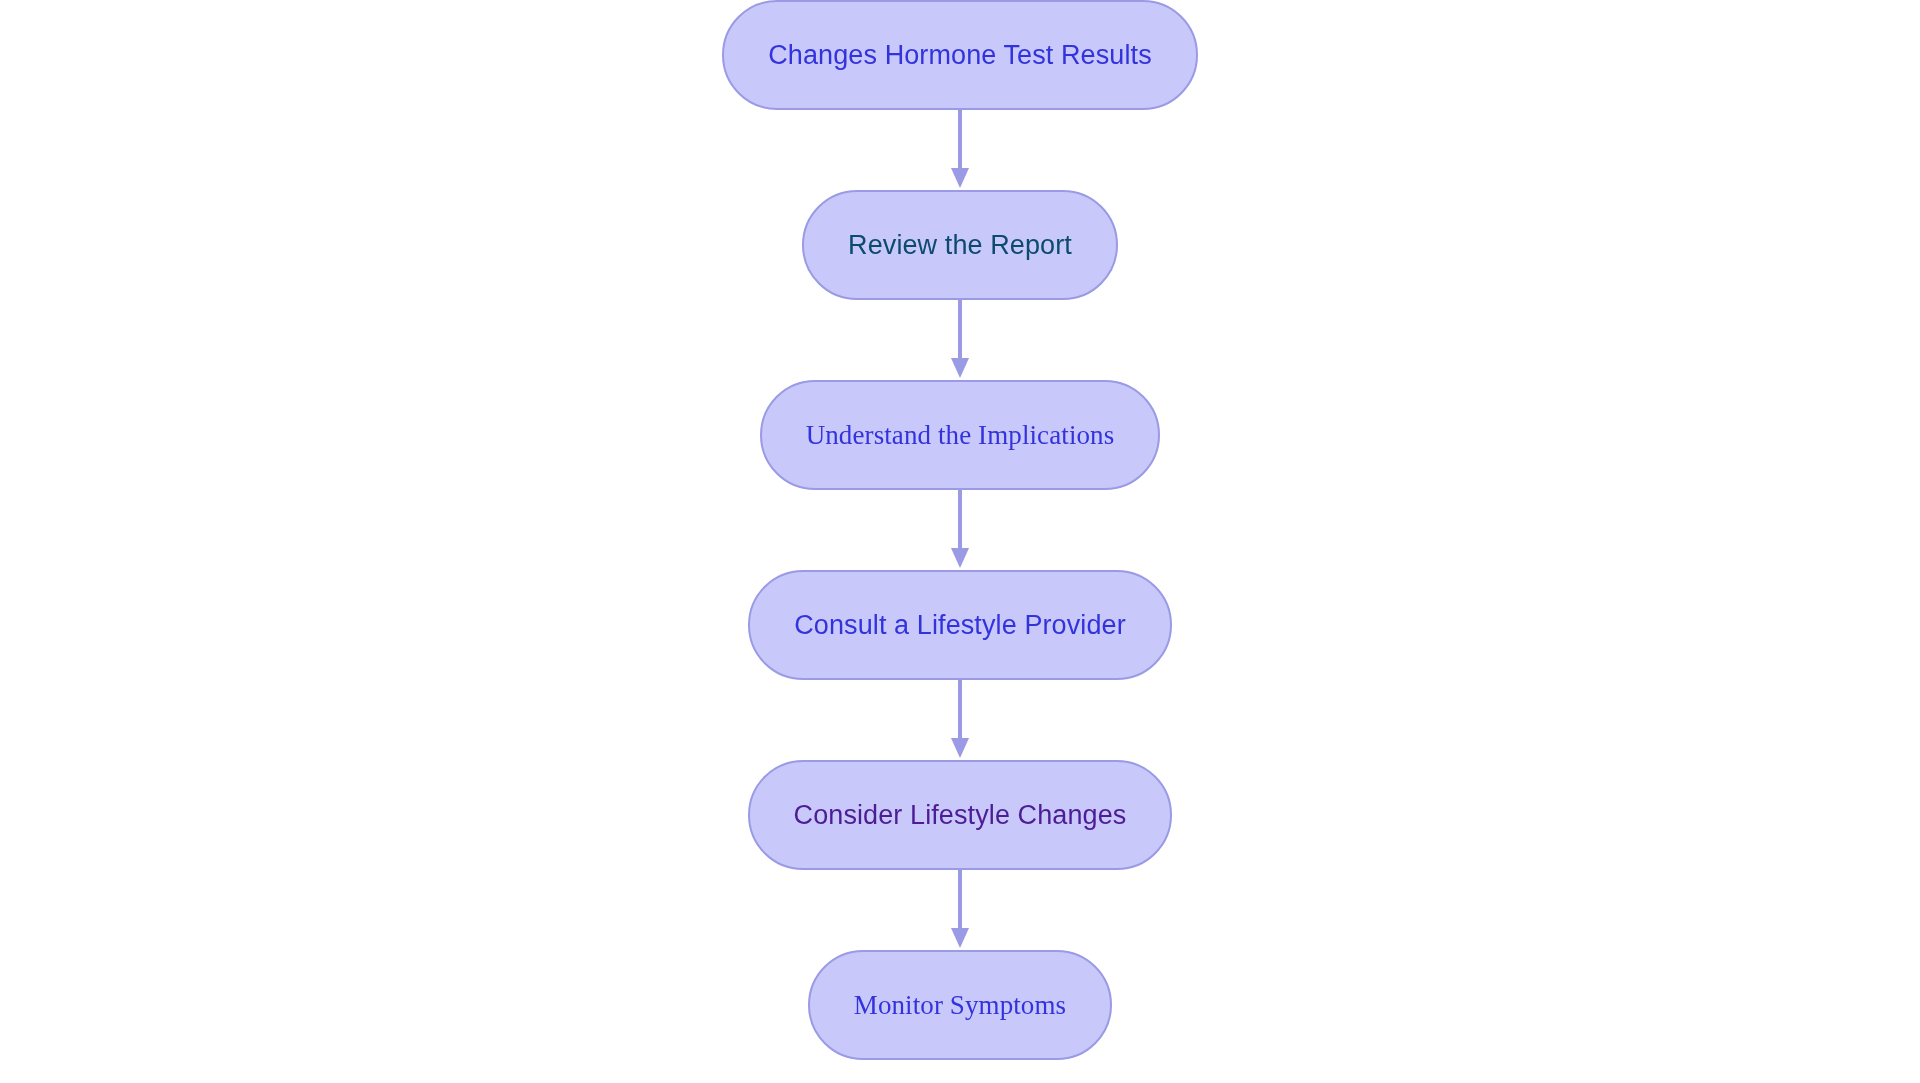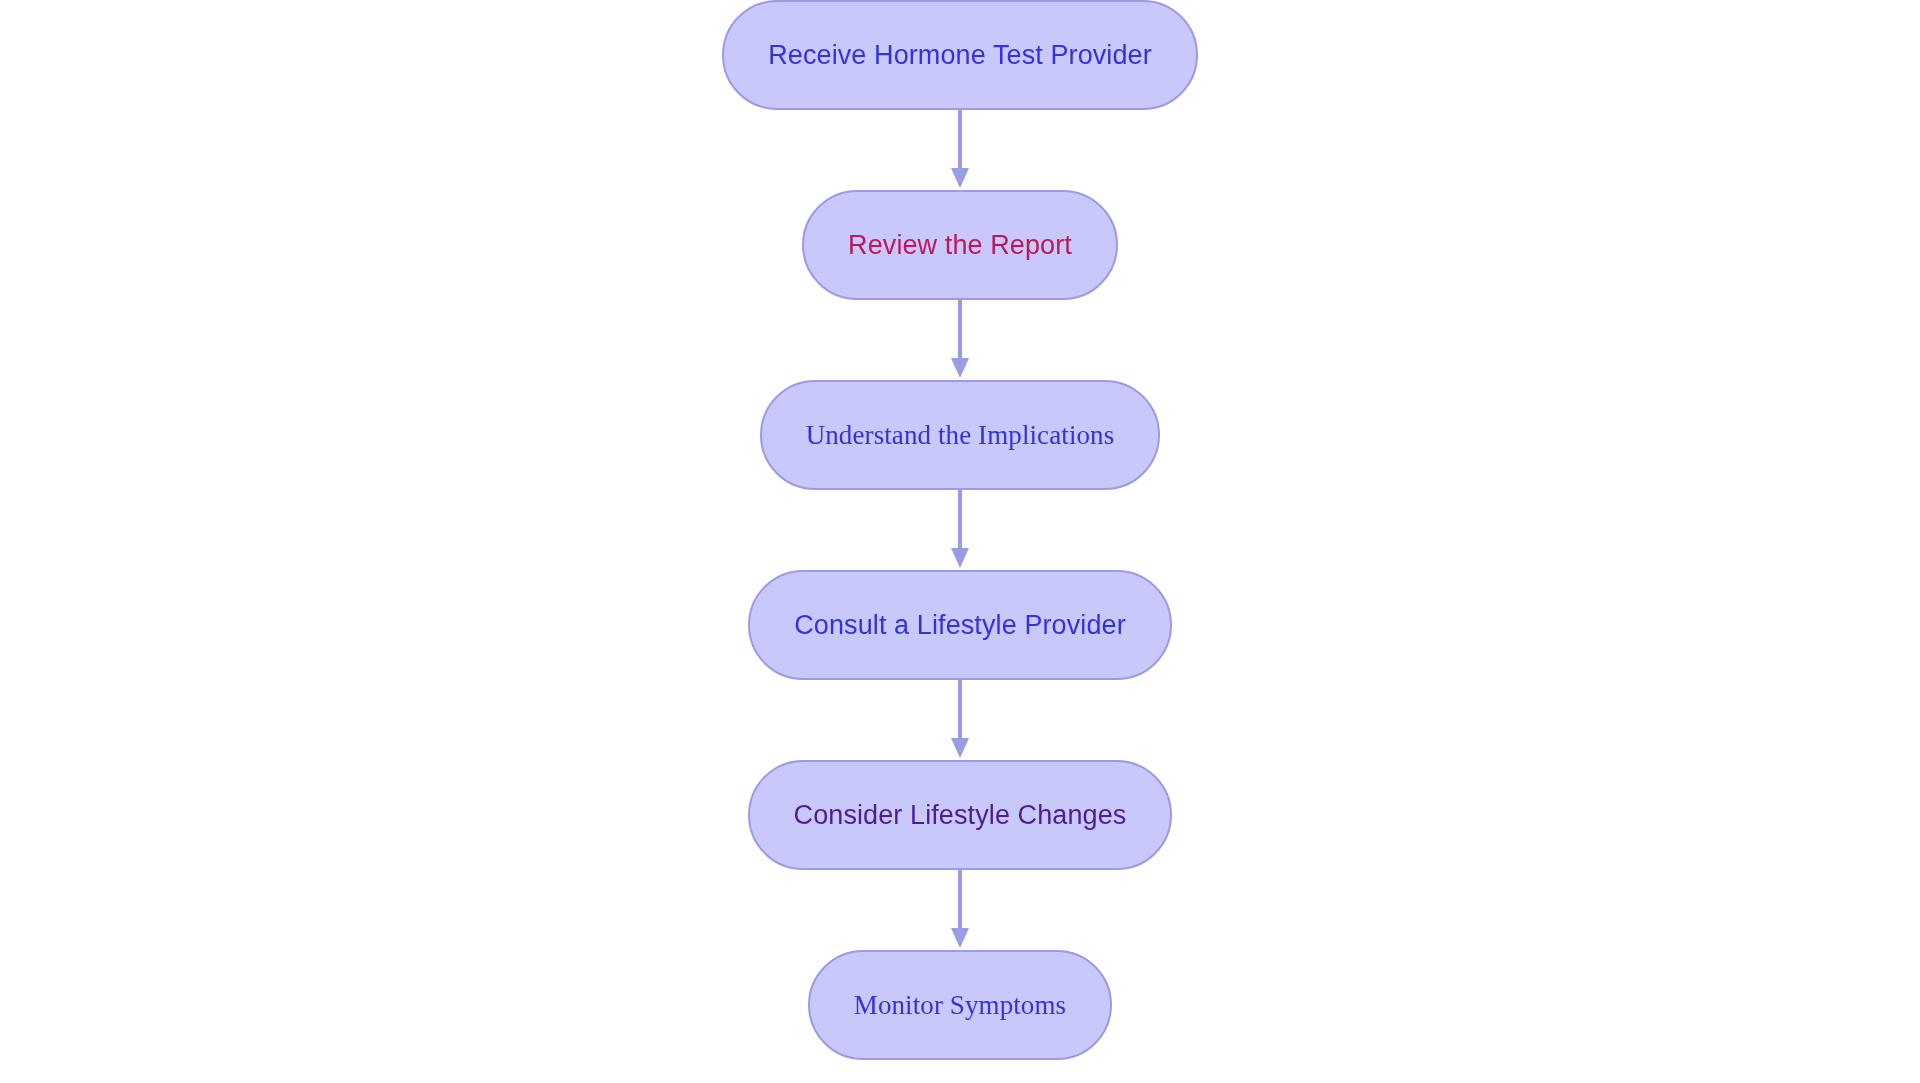--- a/index.html
+++ b/index.html
@@ -62,32 +62,32 @@
     display: block;
     overflow: visible;
   }
 </style>
 </head>
 <body style="background: rgb(255, 255, 255);">
 
 <div id="flowchart" style="background: rgb(255, 255, 255);">
 
   <div class="node" style="background: rgb(200, 200, 250); border-color: rgb(154, 154, 229);">
-    <span class="node-label" style="color: rgb(51, 51, 221);">Receive Hormone Test Provider</span>
+    <span class="node-label" style="color: rgb(51, 51, 221);">Changes Hormone Test Results</span>
   </div>
 
   <div class="connector">
     <svg width="40" height="80" viewBox="0 0 40 80" aria-hidden="true">
       <line x1="20" y1="0" x2="20" y2="60" stroke="#9a9ae5" stroke-width="4"></line>
       <polygon points="11,58 29,58 20,78" fill="#9a9ae5"></polygon>
     </svg>
   </div>
 
   <div class="node" style="background: rgb(200, 200, 250); border-color: rgb(154, 154, 229);">
-    <span class="node-label" style="color: #be185d;">Review the Report</span>
+    <span class="node-label" style="color: #0c4a6e;">Review the Report</span>
   </div>
 
   <div class="connector">
     <svg width="40" height="80" viewBox="0 0 40 80" aria-hidden="true">
       <line x1="20" y1="0" x2="20" y2="60" stroke="#9a9ae5" stroke-width="4"></line>
       <polygon points="11,58 29,58 20,78" fill="#9a9ae5"></polygon>
     </svg>
   </div>
 
   <div class="node" style="background: rgb(200, 200, 250); border-color: rgb(154, 154, 229);">

